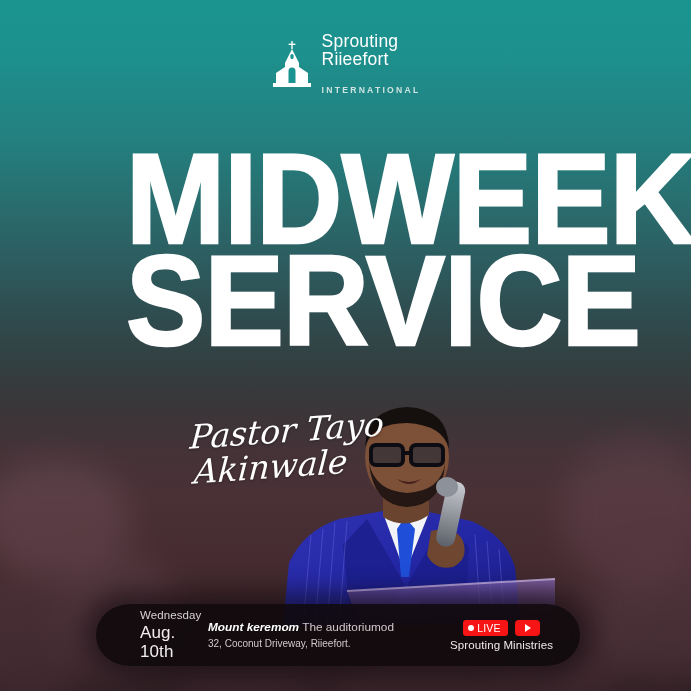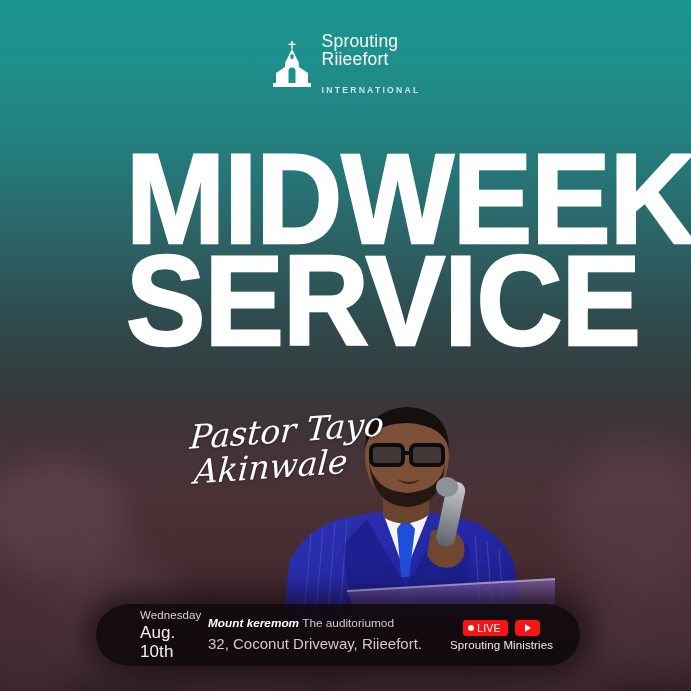--- a/index.html
+++ b/index.html
@@ -105,21 +105,21 @@
     box-shadow:0 0 22px 12px rgba(16,10,12,.55);
     display:flex; align-items:center;
   }
   .col-date{ padding-left:44px; width:112px; }
   .date-day{ color:#d7d2d4; font-size:11.5px; line-height:1.25; letter-spacing:.1px;}
   .date-num{ color:#f2eef0; font-size:17px; line-height:1.15; letter-spacing:.1px;}
 
   .col-venue{ width:215px; }
   .venue-l1{ font-size:11.8px; line-height:1.5; color:#cfcacd;}
   .venue-l1 b{ color:#ffffff; font-weight:700;font-style:italic; }
-  .venue-l2{ font-size:15px; line-height:1.5; color:#cfcacd;}
+  .venue-l2{ font-size:10px; line-height:1.5; color:#cfcacd;}
 
   .col-live{ flex:1; display:flex; flex-direction:column; align-items:center; gap:3px;}
   .live-row{ display:flex; align-items:center; gap:7px;}
   .live-pill{
     background:#f61414; color:#fff; font-size:10.5px; font-weight:400;
     padding:2px 7px 2px 5px; border-radius:3px;
     display:flex; align-items:center; gap:3px; letter-spacing:.2px;
   }
   .live-dot{ width:6px; height:6px; border-radius:50%; background:#fff; display:block;}
   .yt-btn{

